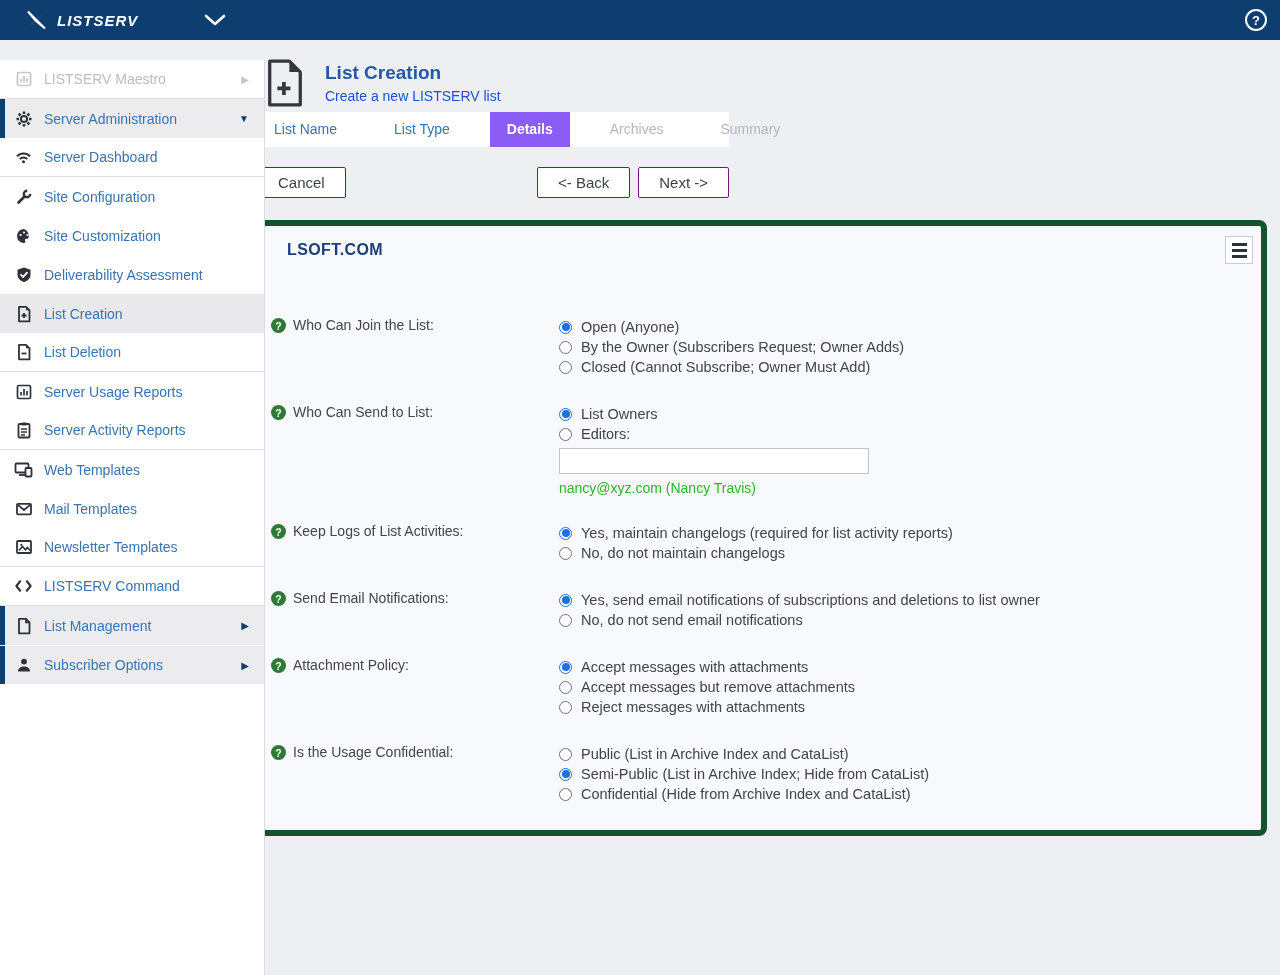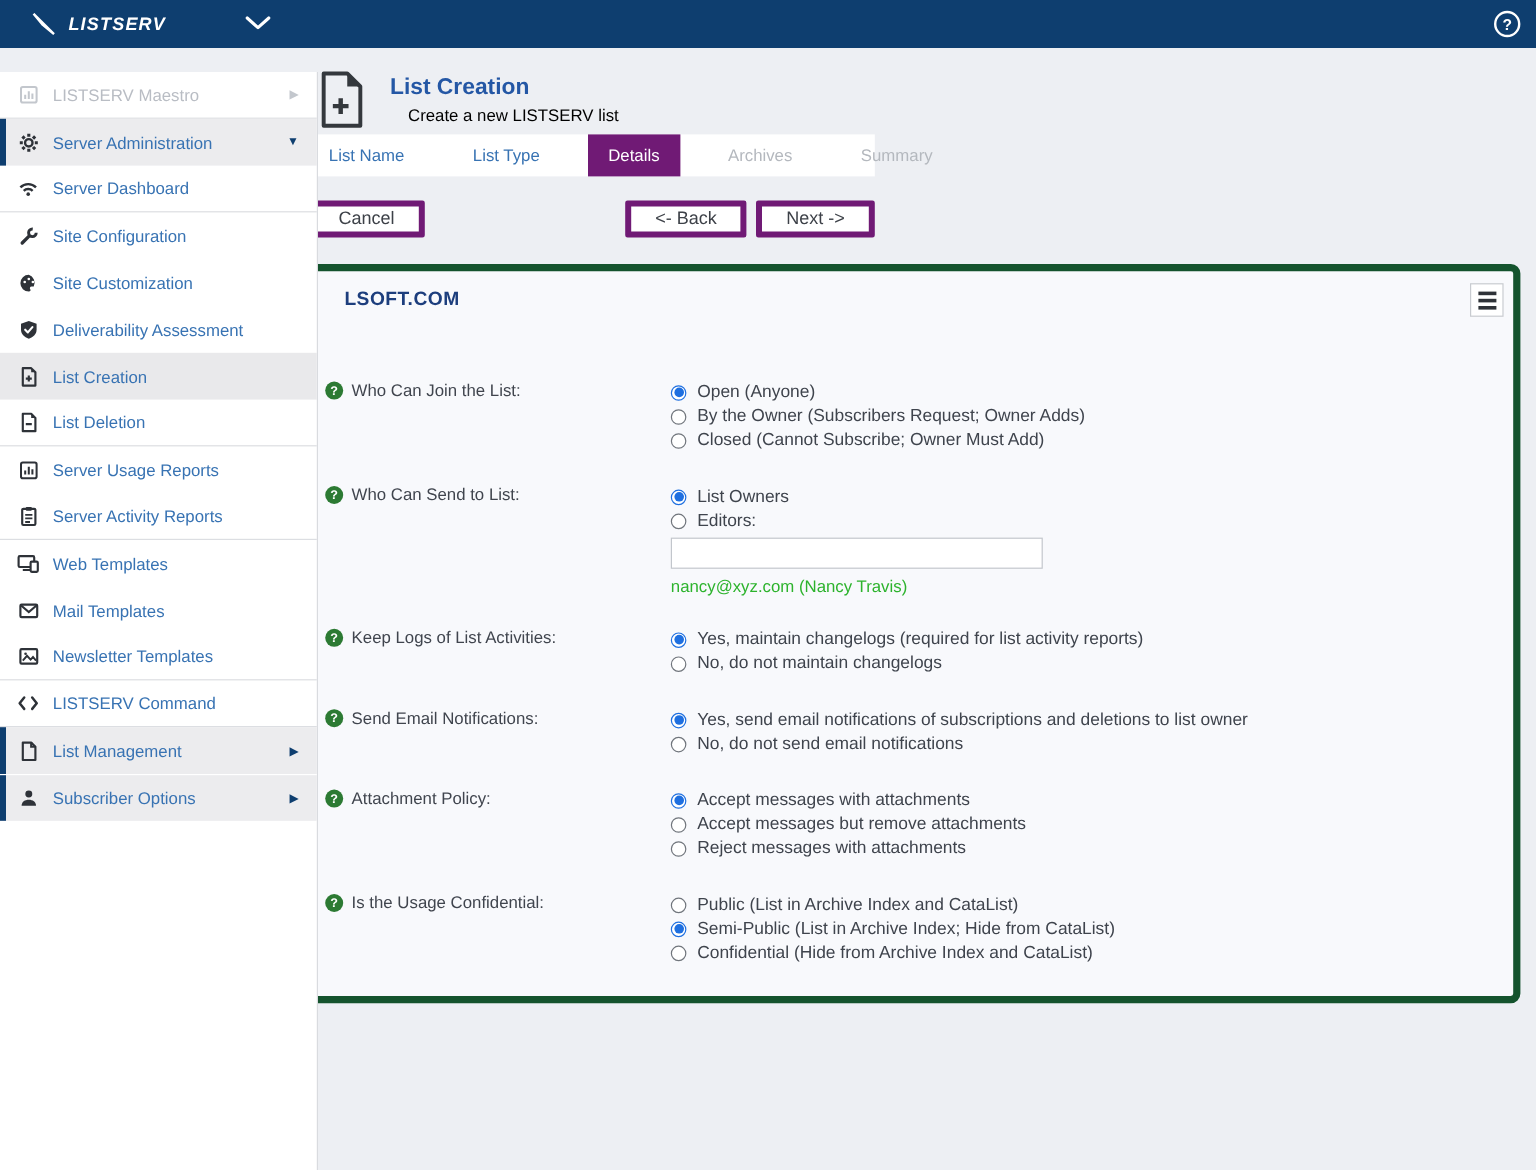--- a/index.html
+++ b/index.html
@@ -35,29 +35,29 @@
   .side-item.section::before { content:""; position:absolute; left:0; top:0; bottom:0;
     width:5px; background:#0e3e6f; }
   .side-item.section + .side-item.section { border-top:1px solid #fff; }
   .side-item.divider { border-bottom:1px solid #dcdee2; }
 
   
   .main { position:absolute; left:241px; top:40px; right:0; bottom:0; overflow:hidden; }
   .page-header { display:flex; align-items:center; padding:18px 0 0 24px; height:68px; }
   .ph-icon { width:40px; height:48px; margin-right:20px; color:#34383d; flex:none; }
   .ph-title { font-size:19px; color:#2457a5; font-weight:700; }
-  .ph-sub { font-size:14px; color:#000000; font-weight:500; margin-top:4px;margin-left:15px; }
+  .ph-sub { font-size:14px; color:#1d4ed8; font-weight:500; margin-top:4px; }
 
   .tabs { margin:4px 0 0 16px; width:472px; height:35px; background:#fff; display:flex;gap:23px; }
   .tab { padding:0 17px; line-height:35px; font-size:14px; color:#3873b3; cursor:pointer; white-space:nowrap; }
-  .tab.active { background:#701a75; color:#fff; font-weight:400; }
+  .tab.active { background:#8b5cf6; color:#fff; font-weight:700; }
   .tab.disabled { color:#b4b8be; cursor:default; }
 
   .actions { margin:20px 0 0 16px; width:472px; display:flex; }
-  .btn { height:31px; padding:0 20px; background:#fff; border:5px solid #701a75;
+  .btn { height:31px; padding:0 20px; background:#fff; border:1px solid #701a75;
     border-radius:2px; font-size:15px; color:#3d4148; cursor:pointer;
     font-family:"Liberation Sans", sans-serif; }
   .btn-back { margin-left:auto; margin-right:8px; }
 
   
   .panel { margin:22px 13px 0 11px; background:#f8f9fc; border:6px solid #14532d;
     border-radius:8px; padding:12px 20px 26px 13px; position:relative; }
   .panel-title { font-size:16px; color:#1d3e7d; font-weight:700; letter-spacing:.4px;
     margin:3px 0 0 16px; }
   .menu-box { position:absolute; top:10px; right:8px; width:28px; height:28px;

